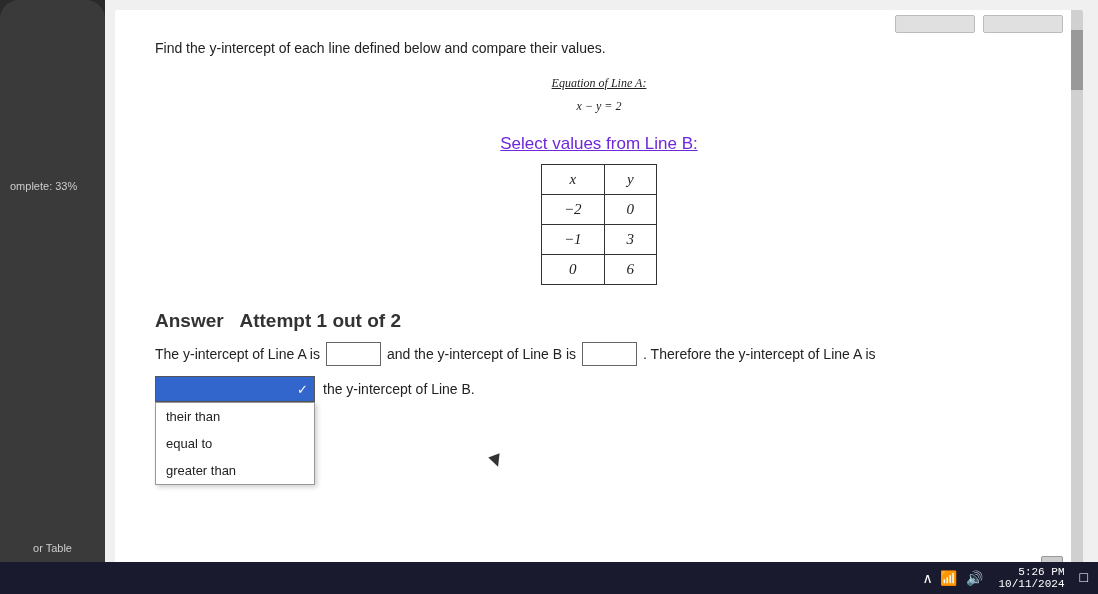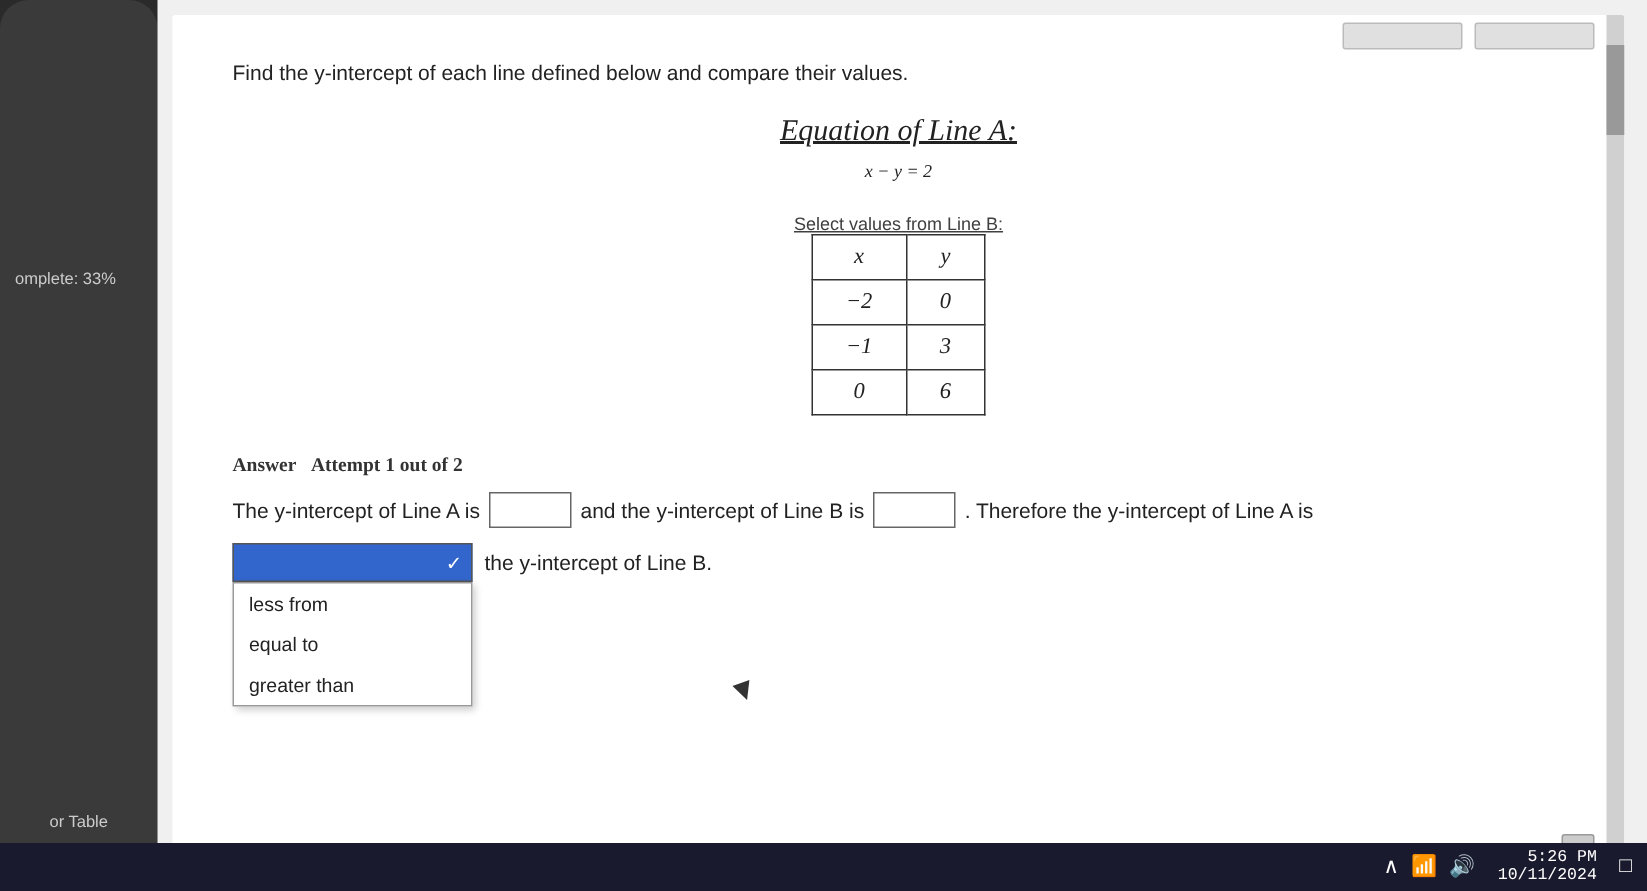--- a/index.html
+++ b/index.html
@@ -87,42 +87,43 @@
       margin-bottom: 20px;
       font-family: Arial, sans-serif;
     }
 
     .equation-block {
       text-align: center;
       margin-bottom: 20px;
     }
 
     .equation-title {
-      font-size: 20px;
+      font-size: 12px;
       color: #222;
       text-decoration: underline;
       margin-bottom: 8px;
       font-style: italic;
     }
 
     .equation-formula {
       font-size: 12px;
       color: #222;
       font-style: italic;
     }
 
     .table-section {
       text-align: center;
       margin-bottom: 25px;
     }
 
     .table-title {
-      font-size: 12px;
-      color: #404040;
+      font-size: 17px;
+      color: #6d28d9;
       text-decoration: underline;
+      margin-bottom: 10px;
       font-family: Arial, sans-serif;
     }
 
     .values-table {
       display: inline-table;
       border-collapse: collapse;
       border: 1.5px solid #333;
     }
 
     .values-table th, .values-table td {
@@ -139,23 +140,23 @@
       font-weight: normal;
       background: white;
     }
 
     
     .answer-section {
       margin-top: 10px;
     }
 
     .answer-label {
-      font-size: 13px;
+      font-size: 19px;
       color: #333;
-      font-family: Liberation Serif, serif;
+      font-family: Liberation Sans, sans-serif;
       margin-bottom: 10px;
     }
 
     .answer-label span {
       font-weight: bold;
     }
 
     .answer-row {
       font-size: 14px;
       color: #222;
@@ -388,21 +389,21 @@
         <span>. Therefore the y-intercept of Line A is</span>
       </div>
 
       <div class="dropdown-row">
         <div class="dropdown-container">
           <div class="dropdown-selected">
             <span></span>
             <span>✓</span>
           </div>
           <div class="dropdown-menu">
-            <div class="dropdown-item">less from</div>
+            <div class="dropdown-item">their than</div>
             <div class="dropdown-item">equal to</div>
             <div class="dropdown-item">greater than</div>
           </div>
         </div>
         <span class="dropdown-inline-text">the y-intercept of Line B.</span>
       </div>
 
       <div class="cursor"></div>
     </div>
 

